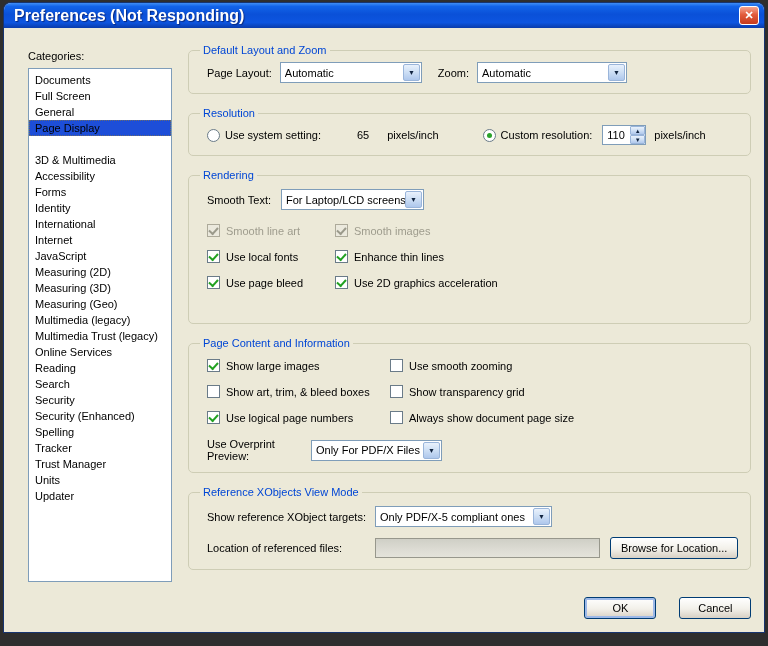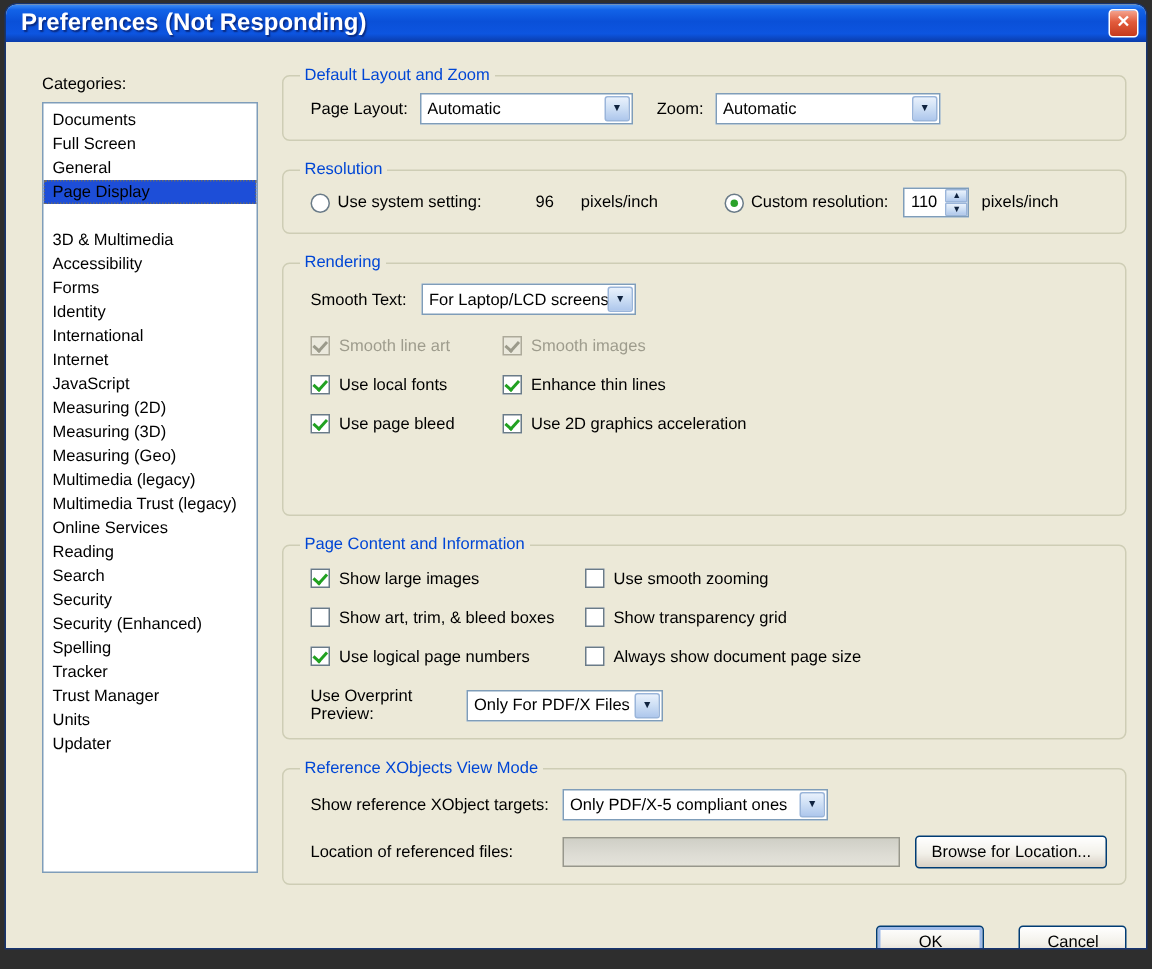--- a/index.html
+++ b/index.html
@@ -181,40 +181,40 @@
               </span>
           </span>
         </div>
       </fieldset>
 
       <fieldset>
         <legend>Resolution</legend>
         <div class="frow">
           <span class="radio"></span>
           <span class="rlabel">Use system setting:</span>
-          <span class="ml36">96</span>
+          <span class="ml36">65</span>
           <span class="ml18">pixels/inch</span>
           <span class="radio checked ml44"></span>
           <span class="rlabel">Custom resolution:</span>
           <span class="spinfield ml10">
             <span class="spin-val">110</span>
             <span class="spin-btns">
               <span class="spin-btn">
                   <span>▲</span>
                 </span>
               <span class="spin-btn">
                   <span>▼</span>
                 </span>
             </span>
           </span>
           <span class="ml8">pixels/inch</span>
         </div>
       </fieldset>
 
-      <fieldset style="padding-bottom:54px">
+      <fieldset style="padding-bottom:34px">
         <legend>Rendering</legend>
         <div class="frow" style="margin-top:2px">
           <span>Smooth Text:</span>
           <span class="combo ml10" style="width:143px">
             <span class="combo-val">For Laptop/LCD screens</span>
             <span class="combo-btn">
                 <span class="arrow">▼</span>
               </span>
           </span>
         </div>

